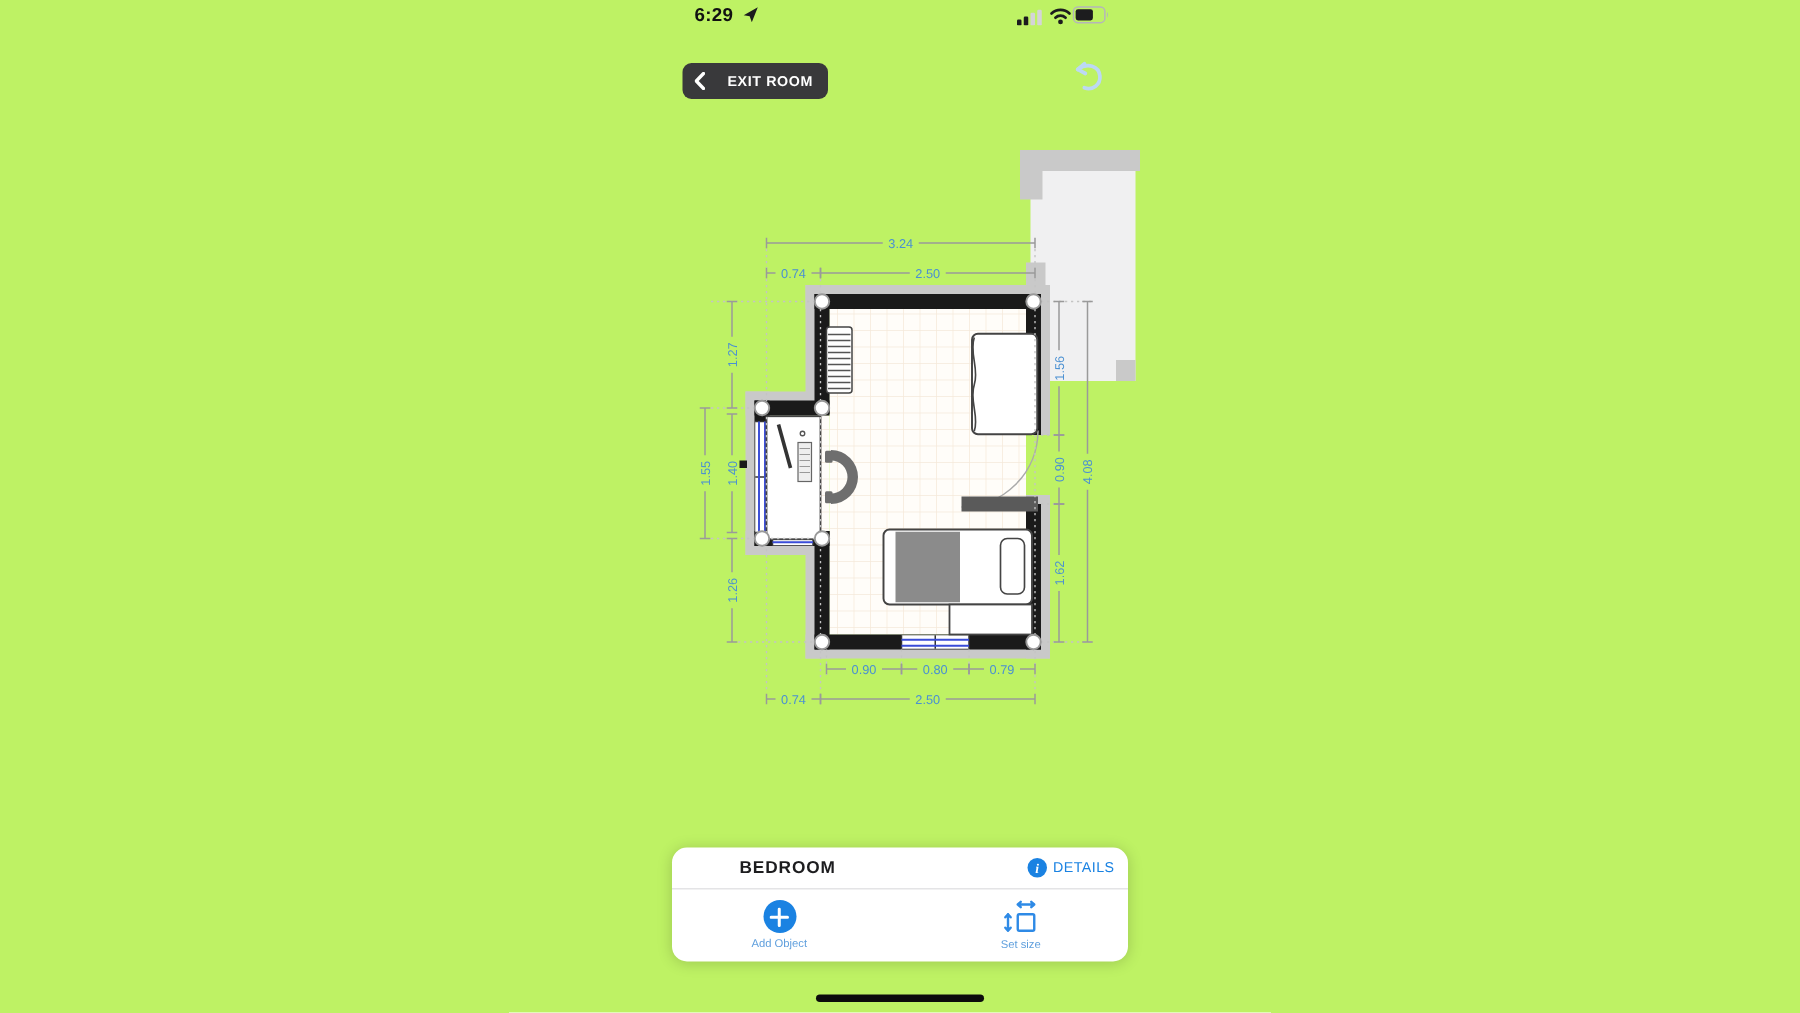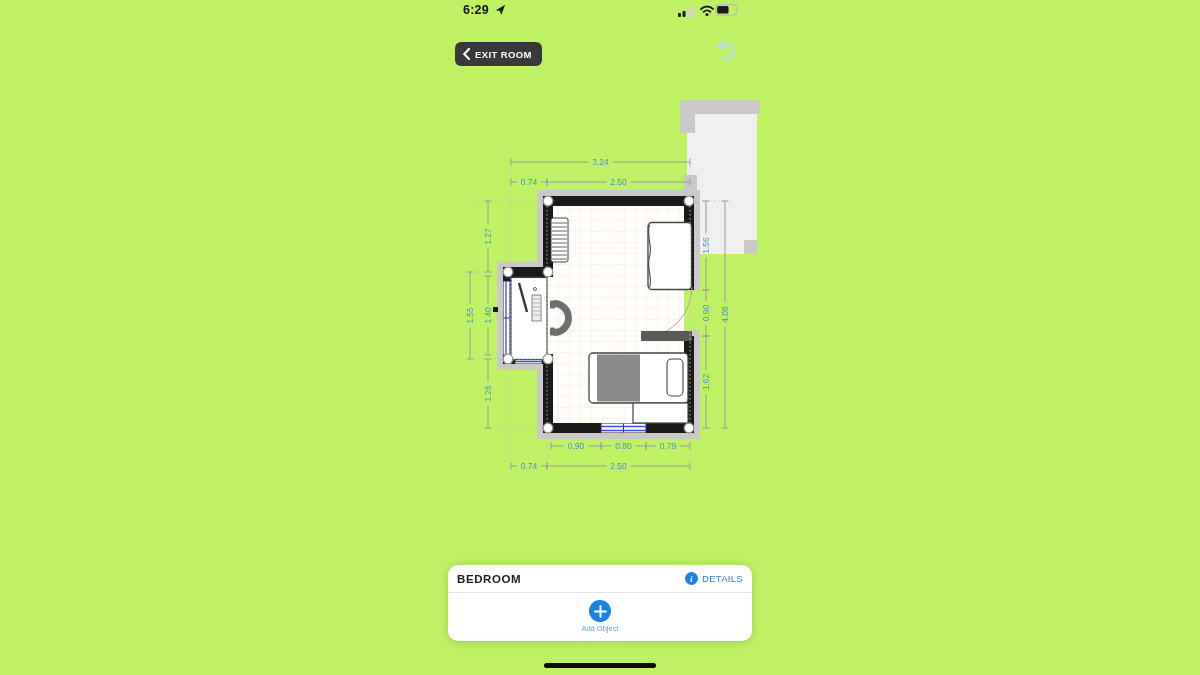--- a/index.html
+++ b/index.html
@@ -9,33 +9,33 @@
 
   
   .time { position:absolute; left:463px; top:3px; font-size:12.5px; font-weight:700; color:#111; letter-spacing:.2px;}
   .loc-icon { position:absolute; left:495px; top:4px; }
   .sig-icon { position:absolute; left:678px; top:5px; }
   .wifi-icon { position:absolute; left:699px; top:4px; }
   .batt-icon { position:absolute; left:715px; top:4px; }
 
   
   .exit-btn { position:absolute; left:455px; top:42px; height:24px; padding:0 10px 0 8px;
-      background:#39393b; border-radius:6px; display:flex; align-items:center; gap:5px;
+      background:#39393b; border-radius:6px; display:flex; align-items:center; gap:15px;
       color:#fff; font-size:9.5px; font-weight:700; letter-spacing:.4px; cursor:pointer; border:none;}
   .undo-btn { position:absolute; left:711px; top:38px; width:28px; height:28px; background:none; border:none; cursor:pointer;}
 
   
   #plan { position:absolute; left:448px; top:88px; }
 
   
   .card { position:absolute; left:448px; top:565px; width:304px; height:76px; background:#fff;
       border-radius:10px; box-shadow:0 1px 10px rgba(0,0,0,.18); }
   .card-head { height:28px; display:flex; align-items:center; justify-content:space-between;
       padding:0 9px; border-bottom:1px solid #e4e4e6; }
-  .card-title { font-size:11.5px; font-weight:700; color:#1d1d1f; letter-spacing:.6px; }
+  .card-title { font-size:11.5px; font-weight:700; color:#1d1d1f; letter-spacing:.6px;margin-left:36px; }
   .details-btn { display:flex; align-items:center; gap:4px; background:none; border:none; cursor:pointer;
       color:#1a82e2; font-size:9.5px; letter-spacing:.3px; font-family:inherit;}
   .info-dot { width:13px; height:13px; border-radius:50%; background:#1a82e2; color:#fff;
       font-size:9px; font-weight:700; font-style:italic; display:flex; align-items:center; justify-content:center;
       font-family:"Liberation Serif", serif;}
   .actions { display:flex; height:47px;gap:18px; }
   .action { flex:1; display:flex; flex-direction:column; align-items:center; justify-content:center;
       gap:2px; background:none; border:none; cursor:pointer; }
   .action-label { font-size:7.5px; color:#5f9fdd; font-family:inherit; }
   .plus-circle { width:22px; height:22px; border-radius:50%; background:#1a82e2;
@@ -298,17 +298,25 @@
     </div>
     <div class="actions">
       <button class="action">
         <span class="plus-circle">
           <svg width="13" height="13" viewBox="0 0 13 13">
               <path d="M6.5 1 V12 M1 6.5 H12" stroke="#fff" stroke-width="2" stroke-linecap="round"></path>
             </svg>
         </span>
         <span class="action-label">Add Object</span>
       </button>
+      <button class="action">
+        <svg width="23" height="23" viewBox="0 0 23 23" fill="none" stroke="#2e8ae6" stroke-width="1.6" stroke-linecap="round" stroke-linejoin="round">
+          <rect x="9.5" y="9.5" width="11" height="11" rx="1"></rect>
+          <path d="M9.5 3 H20.5 M11.5 1.2 L9.5 3 L11.5 4.8 M18.5 1.2 L20.5 3 L18.5 4.8"></path>
+          <path d="M3 9.5 V20.5 M1.2 11.5 L3 9.5 L4.8 11.5 M1.2 18.5 L3 20.5 L4.8 18.5"></path>
+        </svg>
+        <span class="action-label">Set size</span>
+      </button>
     </div>
   </div>
 
   <div class="home-bar"></div>
 </div>
 
 </body></html>

